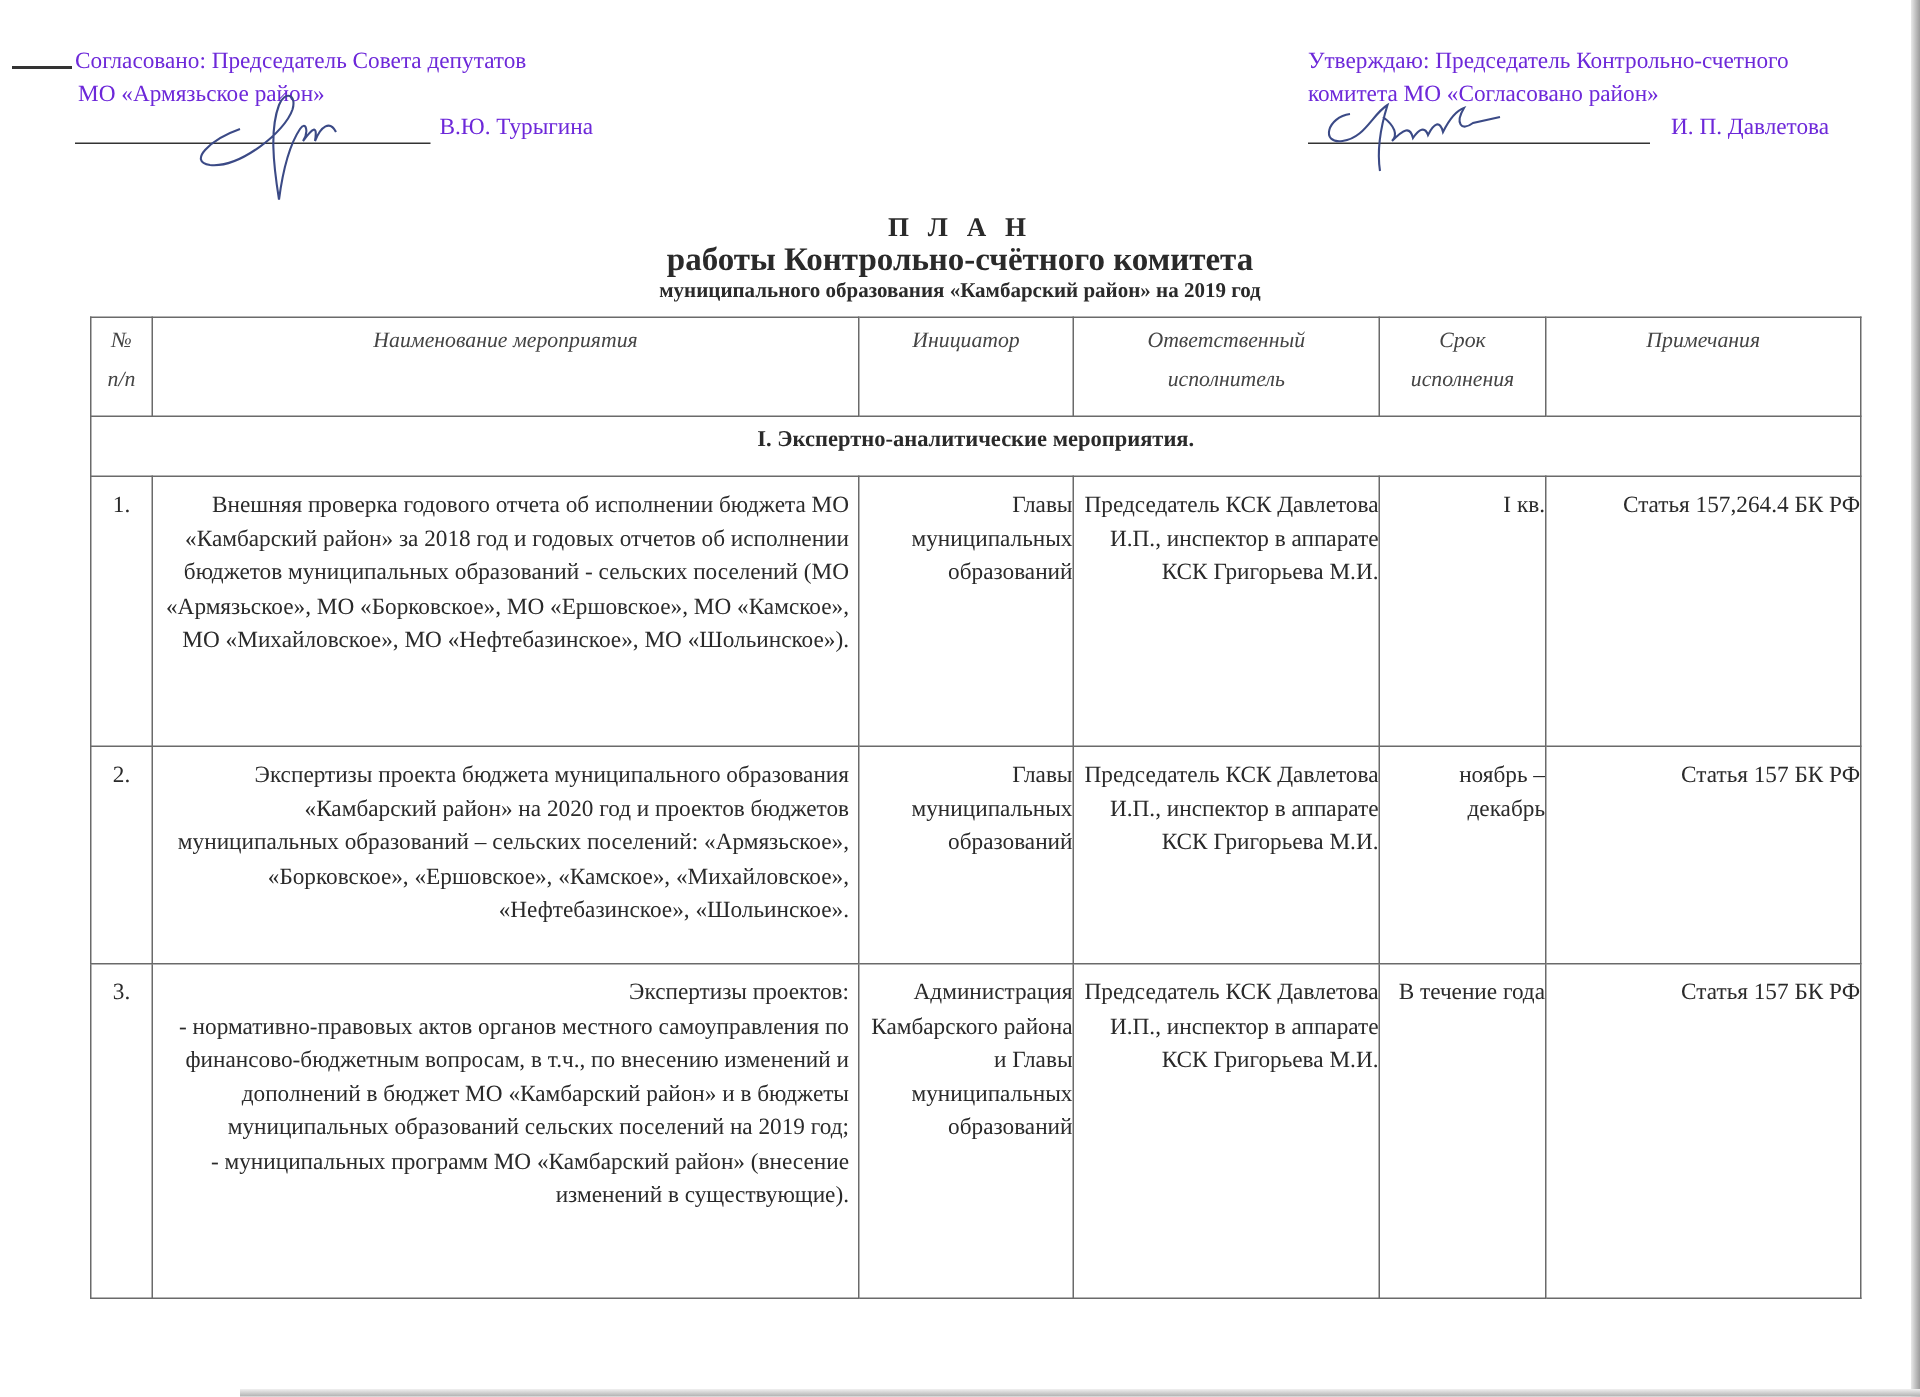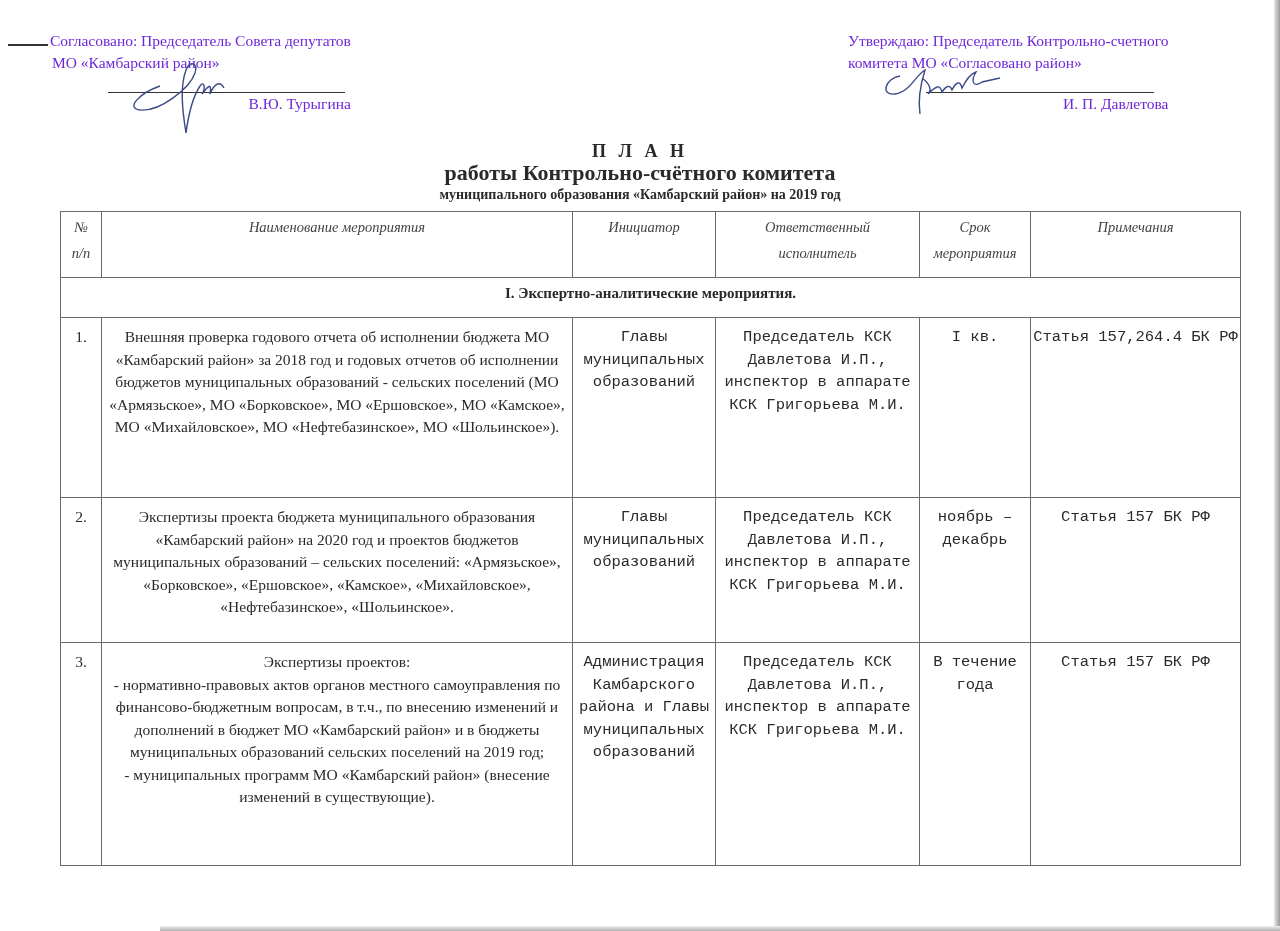--- a/index.html
+++ b/index.html
@@ -18,23 +18,23 @@
       position: absolute; left: 160px; bottom: 0; width: 1120px; height: 5px;
       background: linear-gradient(to bottom, #f0f0f0, #b0b0b0);
     }
     .top-left-mark {
       position: absolute; left: 8px; top: 44px; width: 40px; height: 2px; background: #333;
     }
     .approval {
       position: absolute; font-size: 15.5px; line-height: 22px; color: #6d28d9;
     }
     .approval.left { left: 50px; top: 30px; }
-    .approval.right { left: 848px; top: 30px; }
+    .approval.right { left: 872px; top: 30px; }
     .approval .line2 { padding-left: 2px; }
-    .sig-row { display: flex; align-items: flex-end; flex-direction: column; }
+    .sig-row { display: flex; align-items: flex-end; }
     .sig-line { display: inline-block; border-bottom: 1px solid #333; height: 18px; position: relative; }
     .approval.left .sig-line { width: 237px; margin-right: 6px; }
     .approval.right .sig-line { width: 228px; margin-right: 14px; }
     .signature { position: absolute; }
     .signature svg { display: block; }
 
     .title-block {
       position: absolute; left: 0; width: 1280px; top: 140px;
       text-align: center; font-weight: bold; color: #2a2a2a;
     }
@@ -56,37 +56,37 @@
     table.plan th {
       font-weight: normal; font-style: italic; color: #444;
       font-size: 14.5px; line-height: 26px; text-align: center;
       height: 63px; padding-top: 2px;
     }
     .section-row td {
       height: 39px; text-align: center; font-weight: bold;
       font-size: 15px; line-height: 30px; padding-top: 2px; margin-left: 25px;
     }
     .num { text-align: center; line-height: 22px; padding-top: 8px !important; }
-    .name { text-align: center; line-height: 22.5px; padding: 8px 6px 0 6px !important; color: #2a2a2a; }
-    .ctr { text-align: center; line-height: 22.5px; padding-top: 8px !important; font-family: Liberation Mono, monospace; }
+    .name { text-align: right; line-height: 22.5px; padding: 8px 6px 0 6px !important; color: #2a2a2a; }
+    .ctr { text-align: right; line-height: 22.5px; padding-top: 8px !important; }
     .row1 td { height: 171px; }
     .row2 td { height: 136px; }
     .row3 td { height: 214px; }
     .para { display: block; }
   </style>
 </head>
 <body>
 
 <div class="page-shadow-right"></div>
 <div class="page-shadow-bottom"></div>
 <div class="top-left-mark"></div>
 
 <div class="approval left">
   <div>Согласовано:  Председатель Совета депутатов</div>
-  <div class="line2">МО «Камбарский район»</div>
+  <div class="line2">МО «Армязьское район»</div>
   <div class="sig-row">
     <span class="sig-line"></span>
     <span>В.Ю. Турыгина</span>
   </div>
 </div>
 <div class="signature" style="left:120px; top:48px;">
   <svg width="120" height="90" viewBox="0 0 120 90">
     <path d="M40 38 C 20 45, 5 60, 20 62 C 40 64, 70 40, 75 25 C 78 15, 70 12, 66 22 C 60 38, 62 60, 66 85 C 68 70, 72 50, 80 38 C 84 32, 86 40, 82 46 C 88 38, 92 34, 90 46 C 94 36, 100 32, 104 40" fill="none" stroke="#3b4a86" stroke-width="1.4"></path>
   </svg>
 </div>
@@ -127,21 +127,21 @@
         <span class="para">п/п</span>
       </th>
       <th>Наименование мероприятия</th>
       <th>Инициатор</th>
       <th>
         <span class="para">Ответственный</span>
         <span class="para">исполнитель</span>
       </th>
       <th>
         <span class="para">Срок</span>
-        <span class="para">мероприятия</span>
+        <span class="para">исполнения</span>
       </th>
       <th>Примечания</th>
     </tr>
   </thead>
   <tbody>
     <tr class="section-row">
       <td colspan="6">I. Экспертно-аналитические мероприятия.</td>
     </tr>
 
     <tr class="row1">

